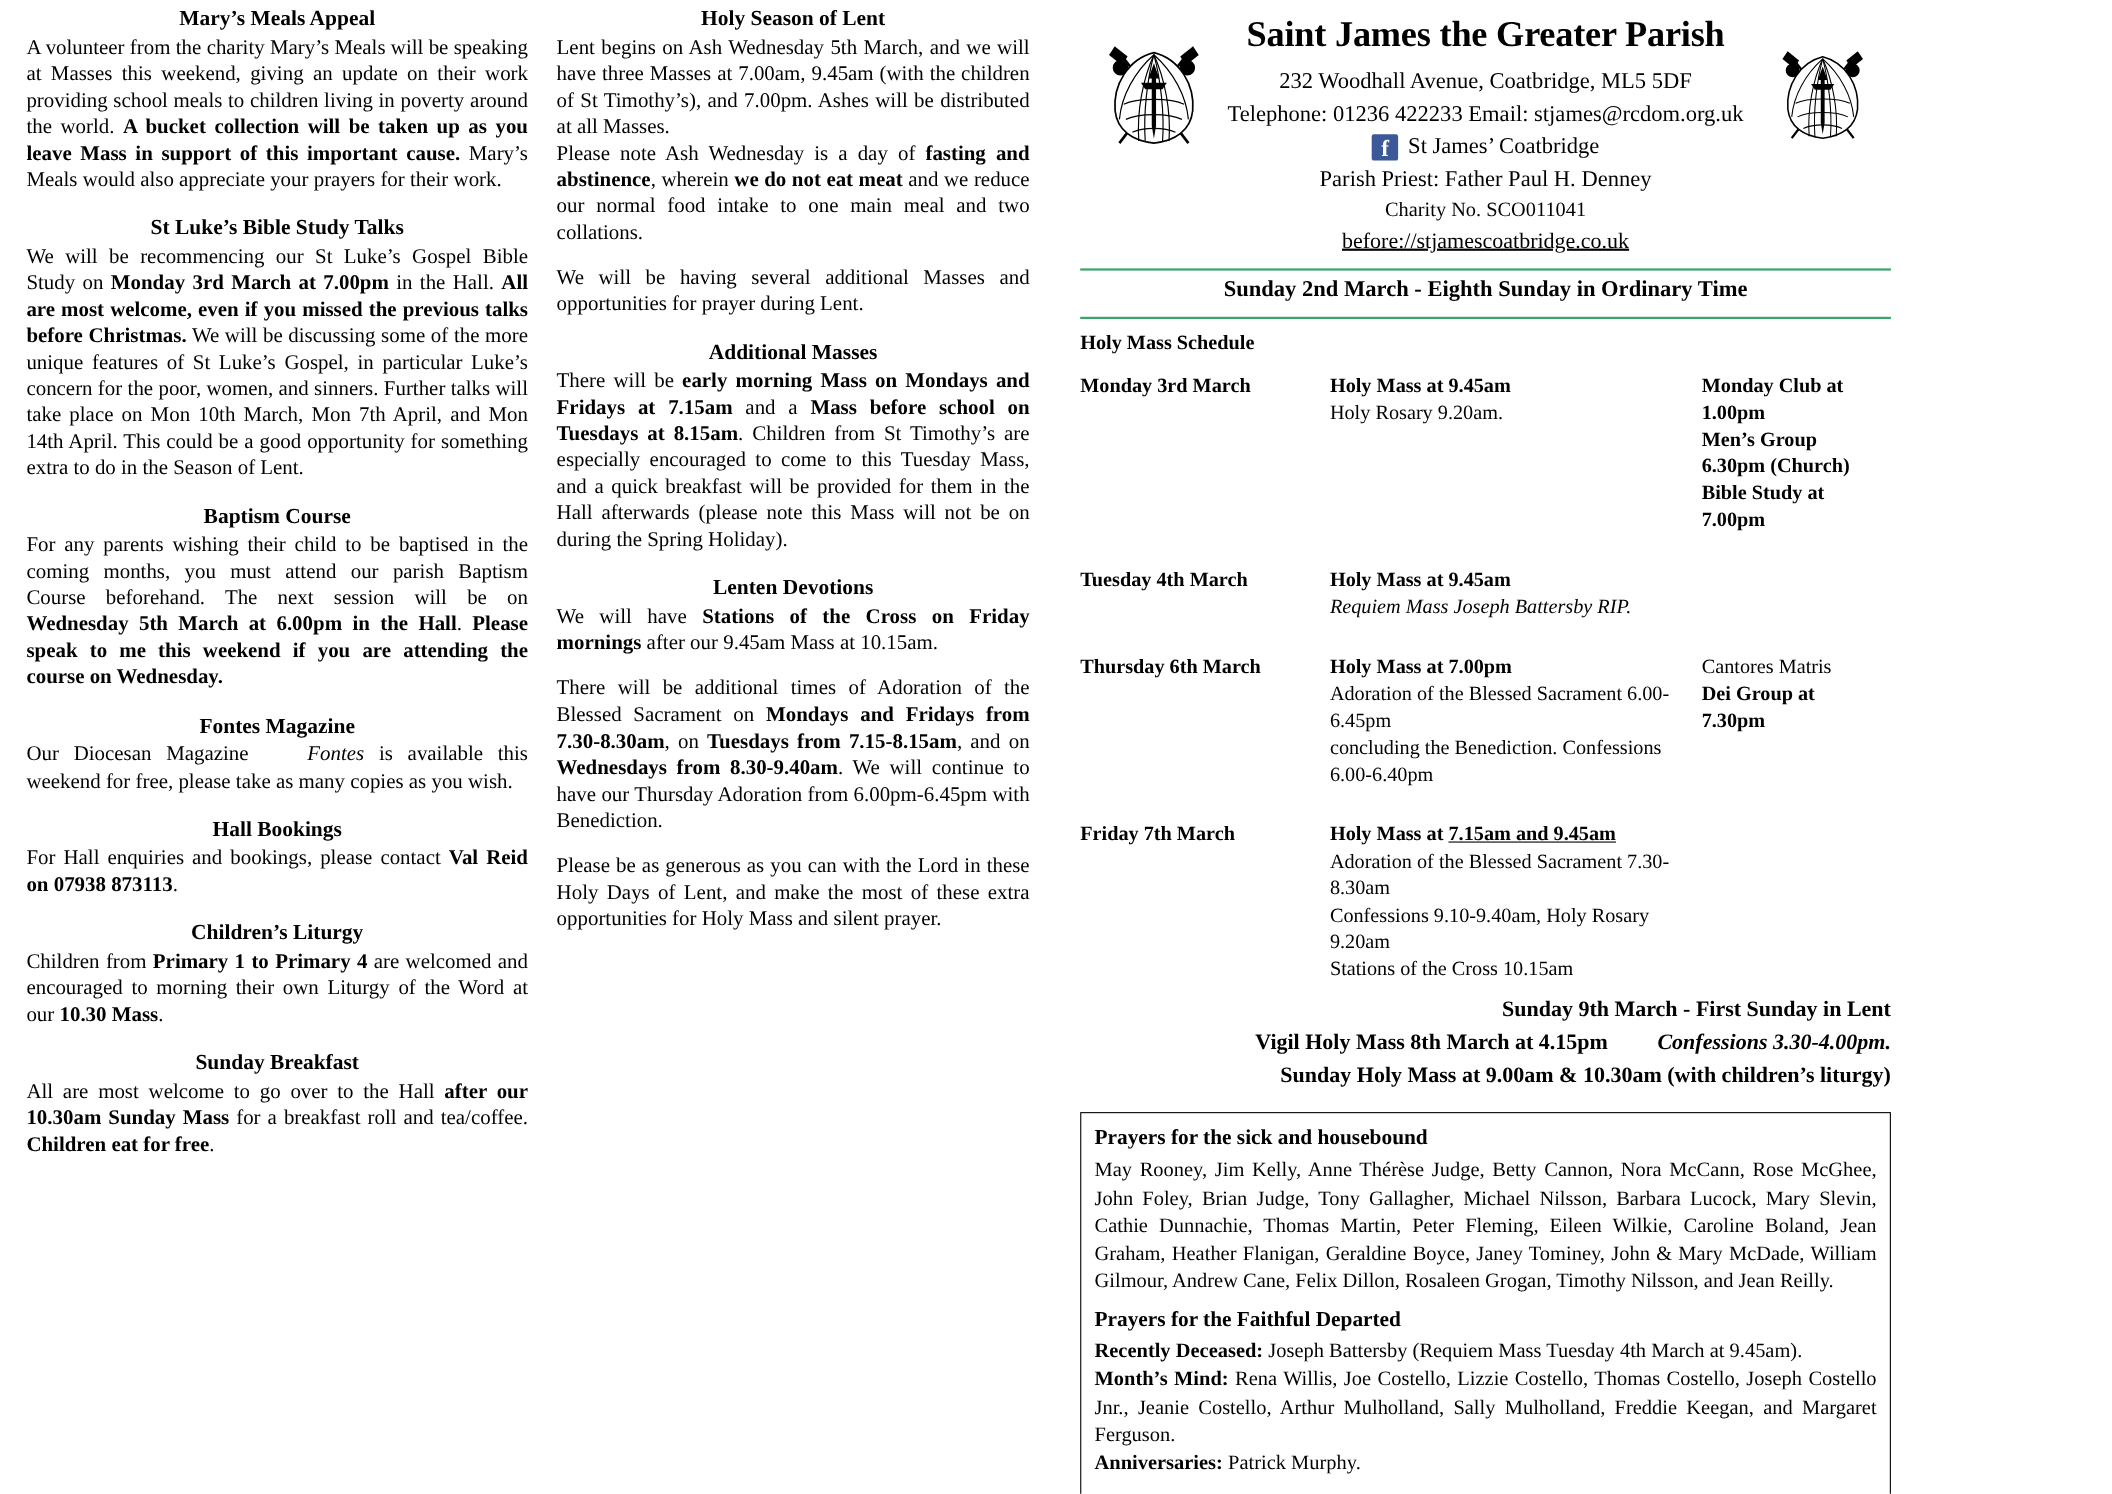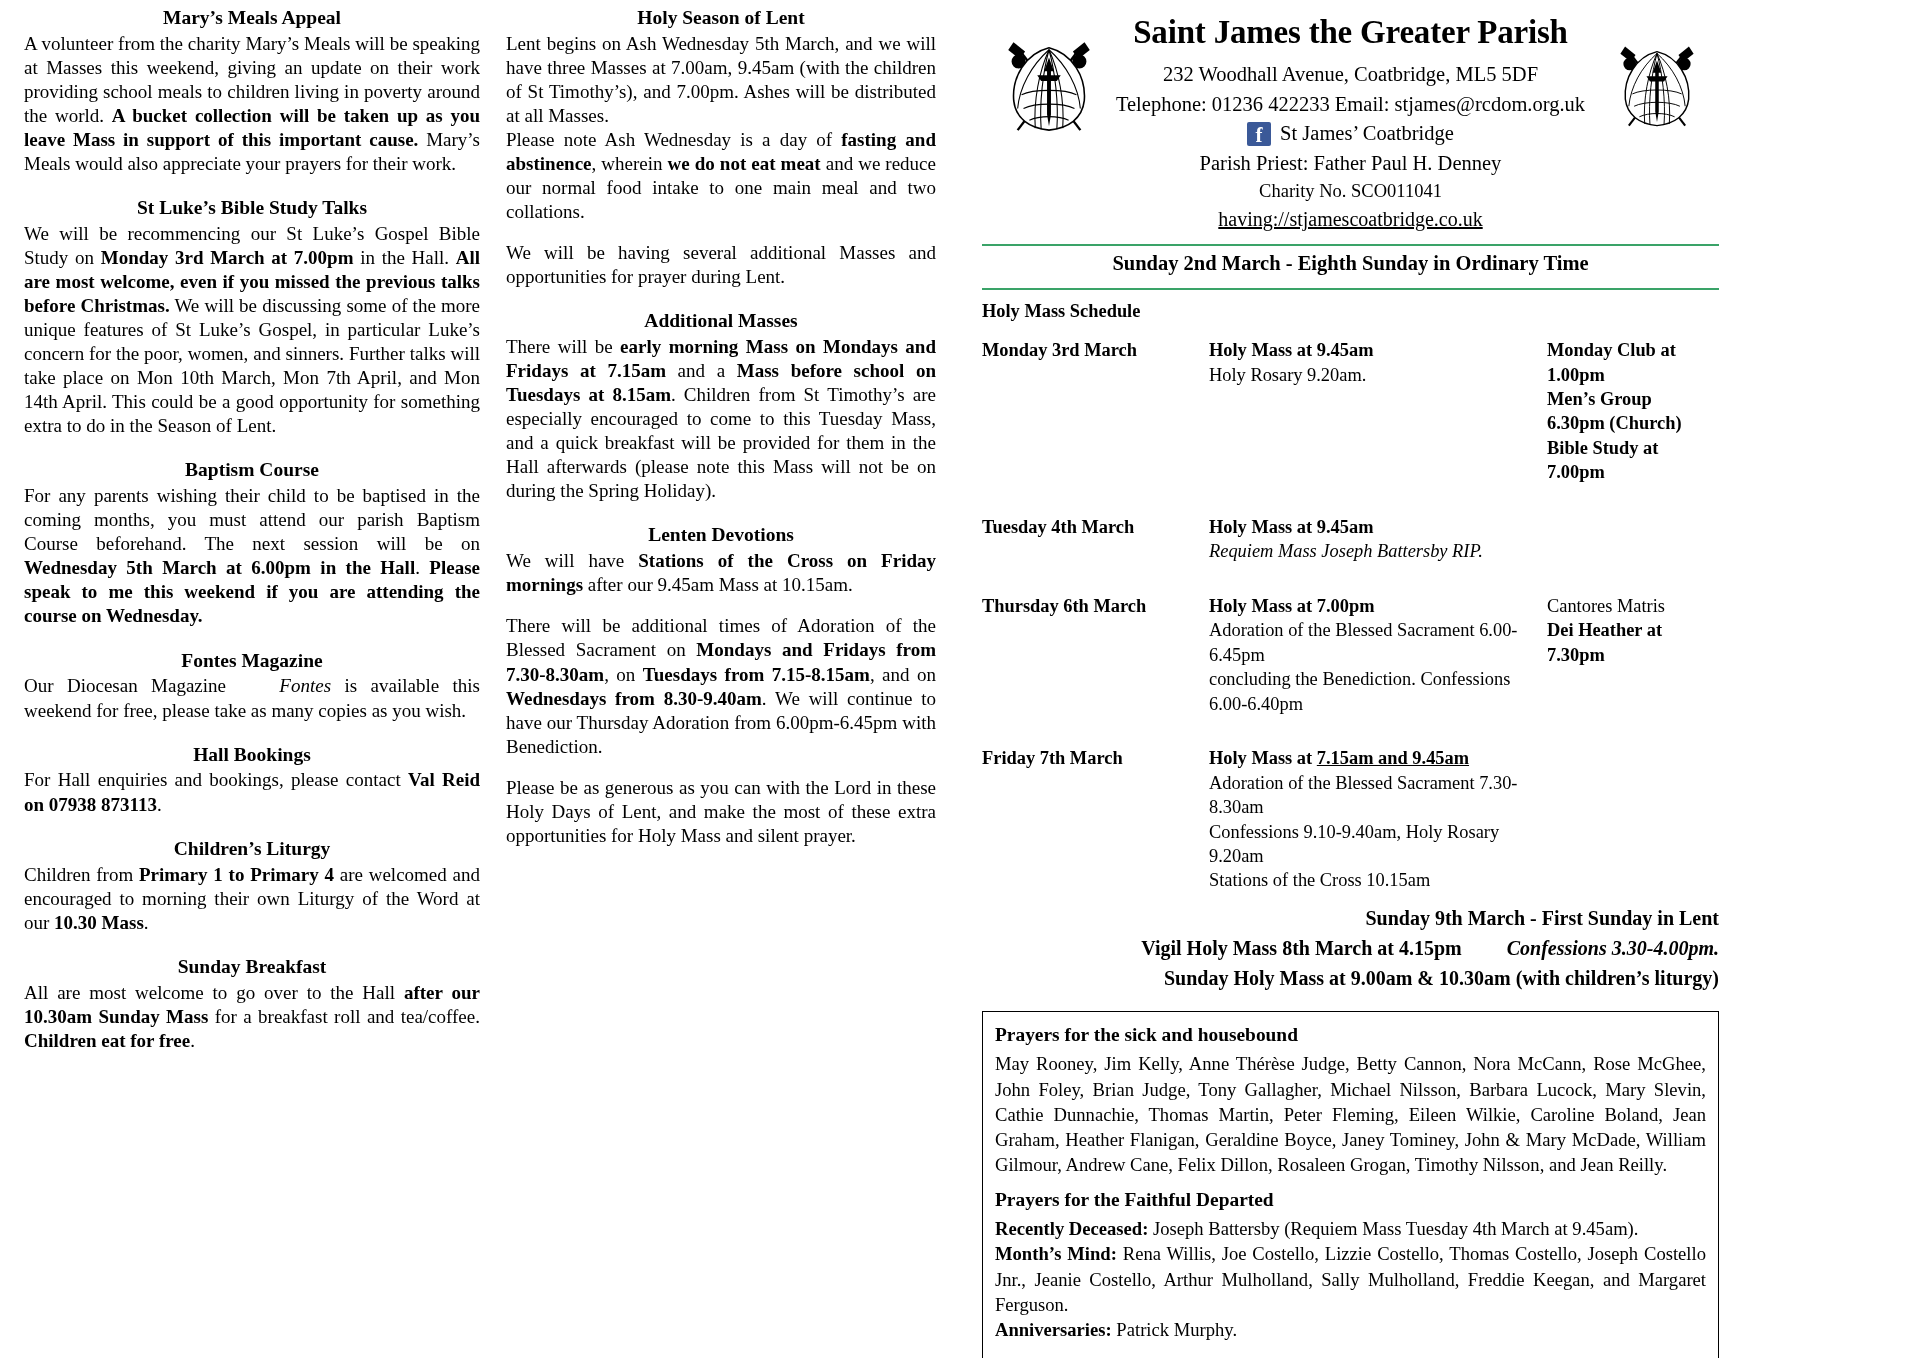--- a/index.html
+++ b/index.html
@@ -204,21 +204,21 @@
 
       <div class="parish-name">Saint James the Greater Parish</div>
       <div class="mh-line">232 Woodhall Avenue, Coatbridge, ML5 5DF</div>
       <div class="mh-line">Telephone: 01236 422233    Email: stjames@rcdom.org.uk</div>
       <div class="mh-line fb-row">
         <span class="fb-icon"><span>f</span></span>
         <span>St James’ Coatbridge</span>
       </div>
       <div class="mh-line">Parish Priest: Father Paul H. Denney</div>
       <div class="mh-line small">Charity No. SCO011041</div>
-      <div class="mh-line web">having://stjamescoatbridge.co.uk</div>
+      <div class="mh-line web">before://stjamescoatbridge.co.uk</div>
     </div>
 
     <hr class="rule">
     <div class="sunday-banner">Sunday 2nd March - Eighth Sunday in Ordinary Time</div>
     <hr class="rule">
 
     <table class="sched">
       <tbody>
           <tr class="hdr">
         <td class="day" colspan="3">Holy Mass Schedule</td>
@@ -252,21 +252,21 @@
 
       <tr>
         <td class="day">Thursday 6th March</td>
         <td class="detail">
           <div class="d-bold">Holy Mass at 7.00pm</div>
           <div>Adoration of the Blessed Sacrament 6.00-6.45pm</div>
           <div>concluding the Benediction. Confessions 6.00-6.40pm</div>
         </td>
         <td class="extra">
           <div style="font-weight:normal">Cantores Matris</div>
-          <div>Dei Heather at</div>
+          <div>Dei Group at</div>
           <div>7.30pm</div>
         </td>
       </tr>
 
       <tr>
         <td class="day" style="padding-bottom:10px">Friday 7th March</td>
         <td class="detail" style="padding-bottom:10px">
           <div class="d-bold"><span>Holy Mass at </span><span class="d-ul">7.15am and 9.45am</span></div>
           <div>Adoration of the Blessed Sacrament 7.30-8.30am</div>
           <div>Confessions 9.10-9.40am, Holy Rosary 9.20am</div>

